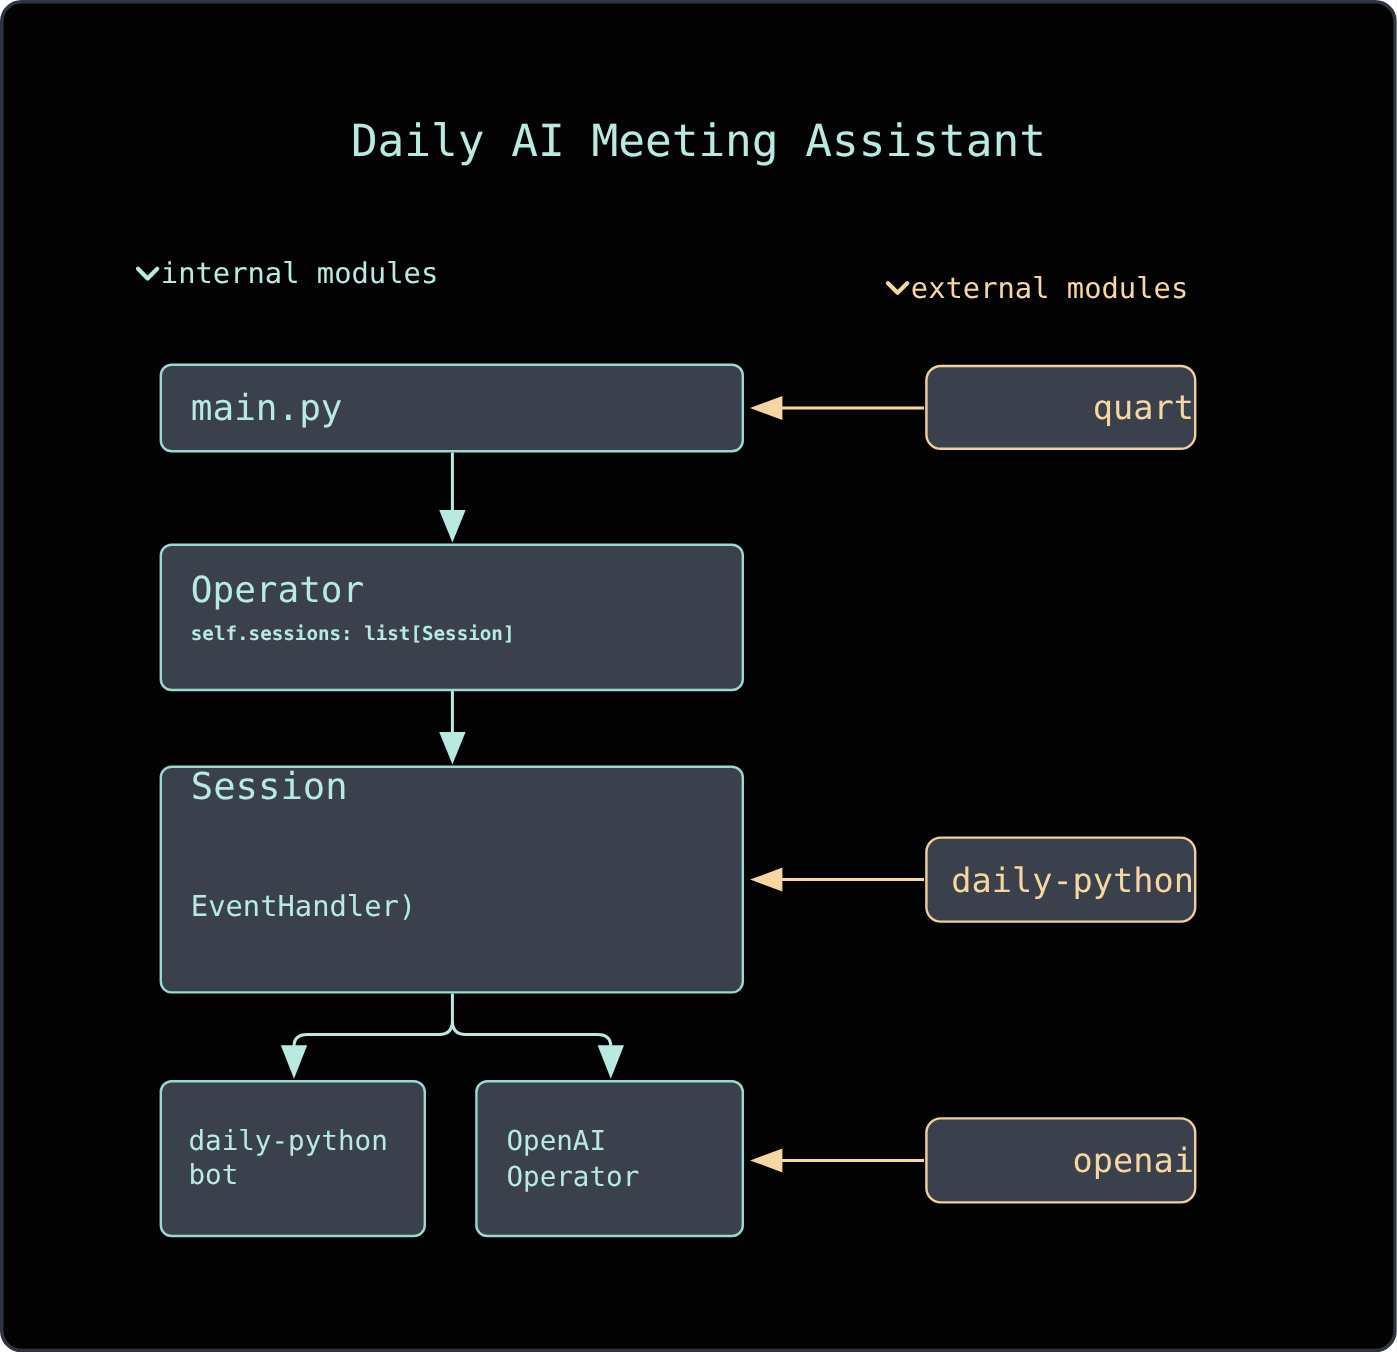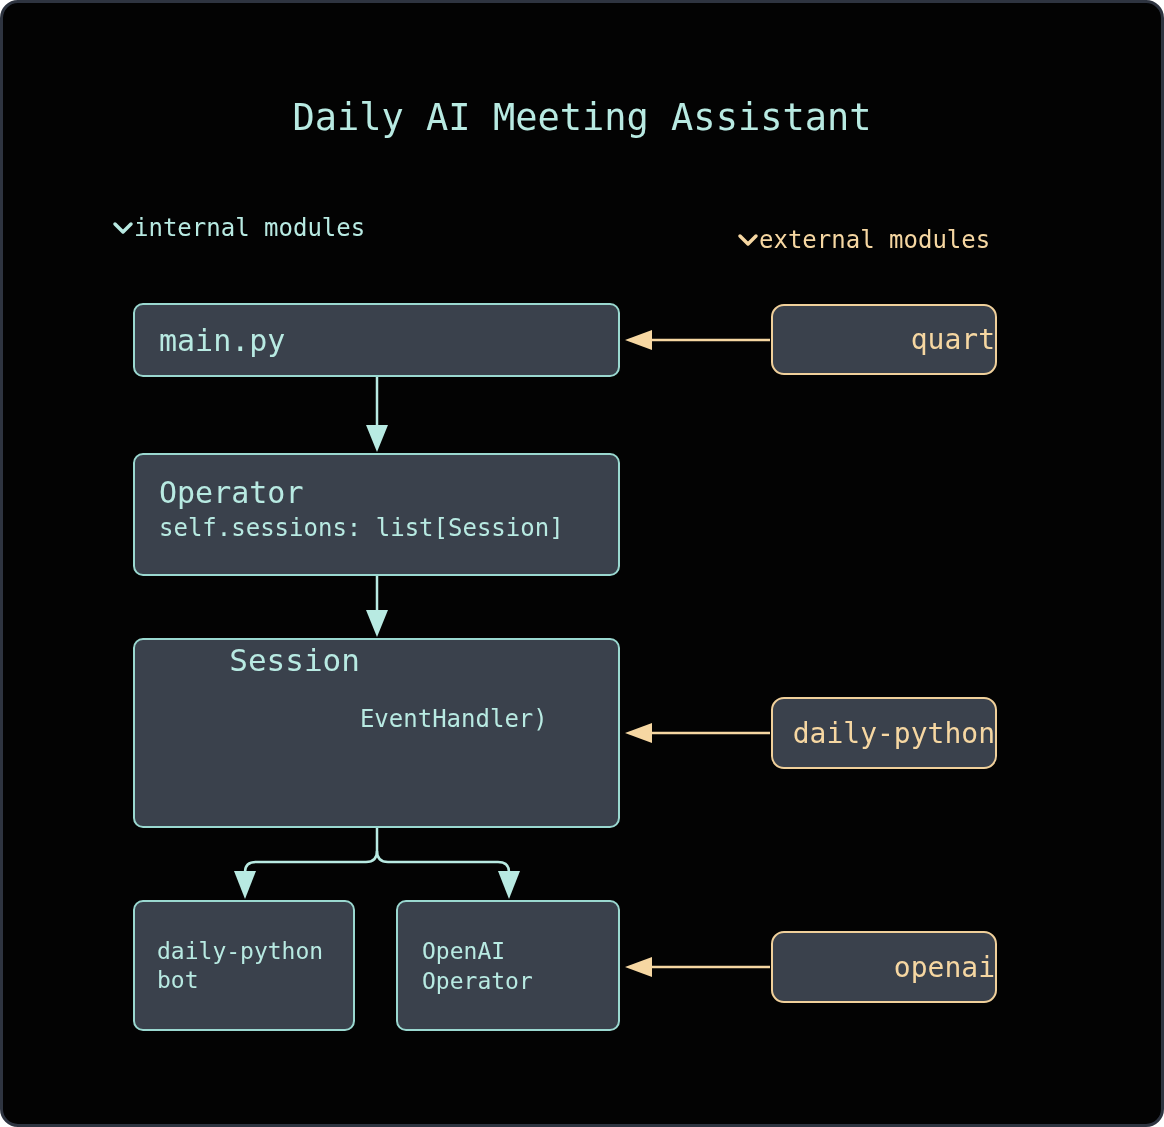--- a/index.html
+++ b/index.html
@@ -44,23 +44,23 @@
     border-radius:13px;
     color:var(--external-accent);
     display:flex;align-items:center;justify-content:flex-end;
     font-size:28px;
   }
   .node-mainpy{left:133px;top:303px;width:487px;height:74px;
     display:flex;align-items:center;padding-left:24px;font-size:30px;}
   .node-operator{left:133px;top:453px;width:487px;height:123px;
     padding:19px 0 0 24px;}
   .node-operator .node-title{font-size:30px;line-height:38px;}
-  .node-operator .node-subtitle{font-size:24px;line-height:26px;margin-top:3px;}
+  .node-operator .node-subtitle{font-size:16px;line-height:26px;margin-top:3px;font-weight:bold;}
   .node-session{left:133px;top:638px;width:487px;height:190px;
-    display:flex;flex-direction:row;justify-content:center;padding-left:24px;}
+    display:flex;flex-direction:column;justify-content:center;padding-left:24px;}
   .node-session .node-title{font-size:31px;line-height:40px;}
   .node-session .node-subtitle{font-size:24px;line-height:30px;margin-top:4px;white-space:pre;}
   .node-bot{left:133px;top:900px;width:222px;height:131px;
     display:flex;flex-direction:column;justify-content:center;padding-left:22px;
     font-size:23px;line-height:29px;}
   .node-openai-assistant{left:396px;top:900px;width:224px;height:131px;
     display:flex;flex-direction:column;justify-content:center;padding-left:24px;
     font-size:23px;line-height:30px;}
   .node-quart{left:771px;top:304px;width:226px;height:71px;}
   .node-dailypython{left:771px;top:697px;width:226px;height:72px;}

